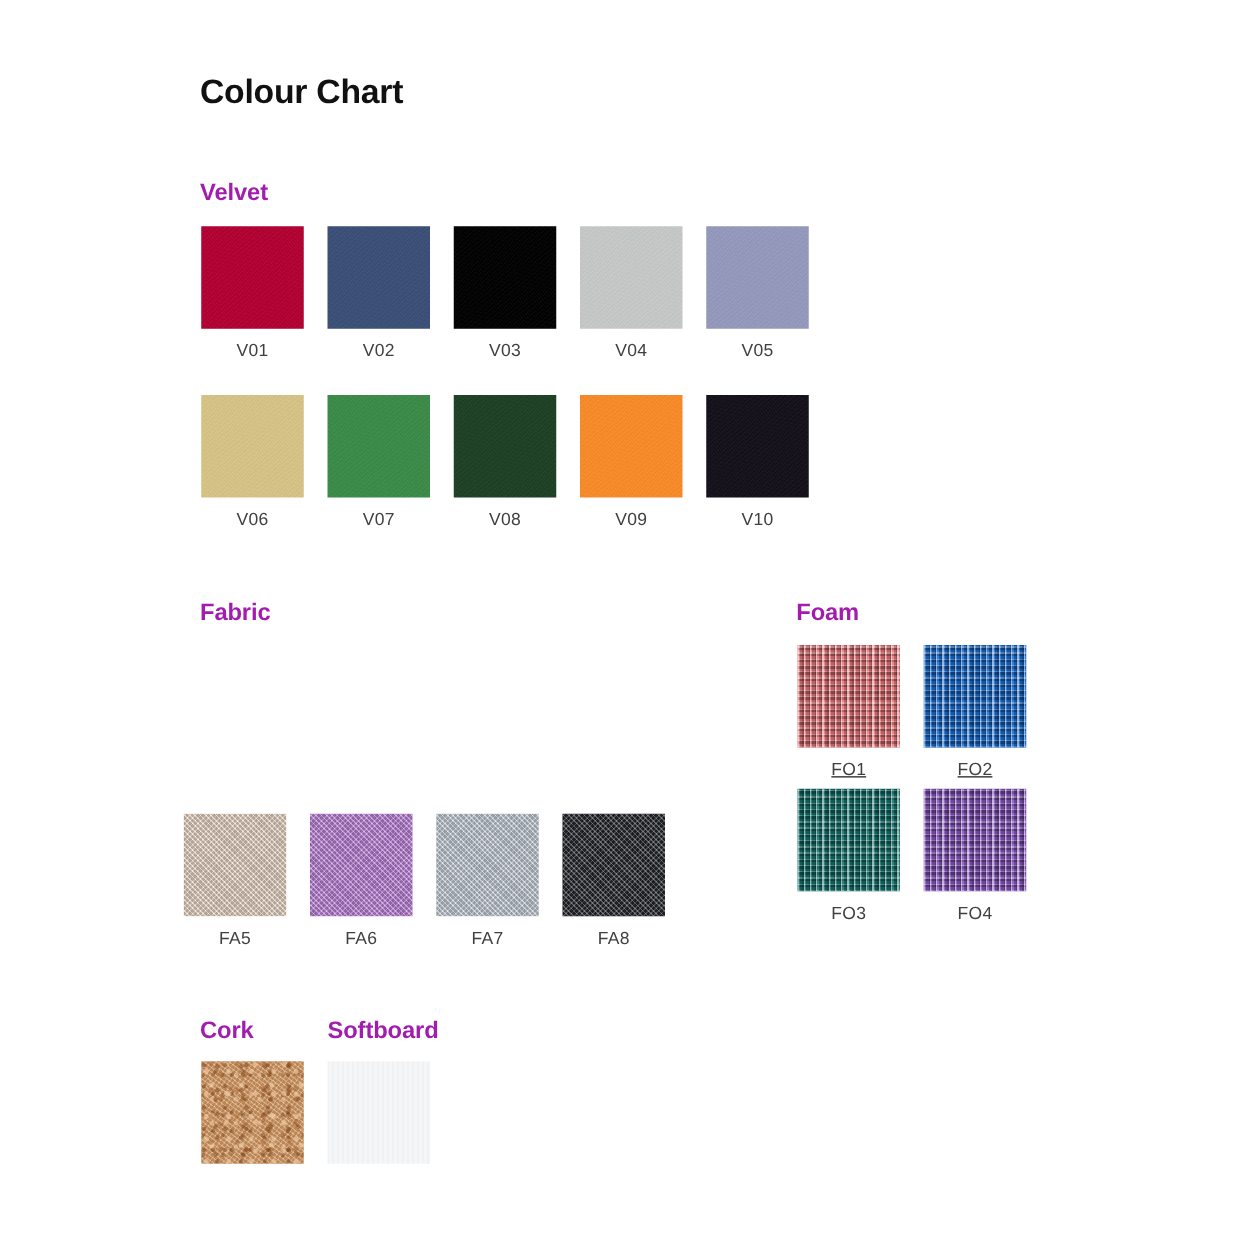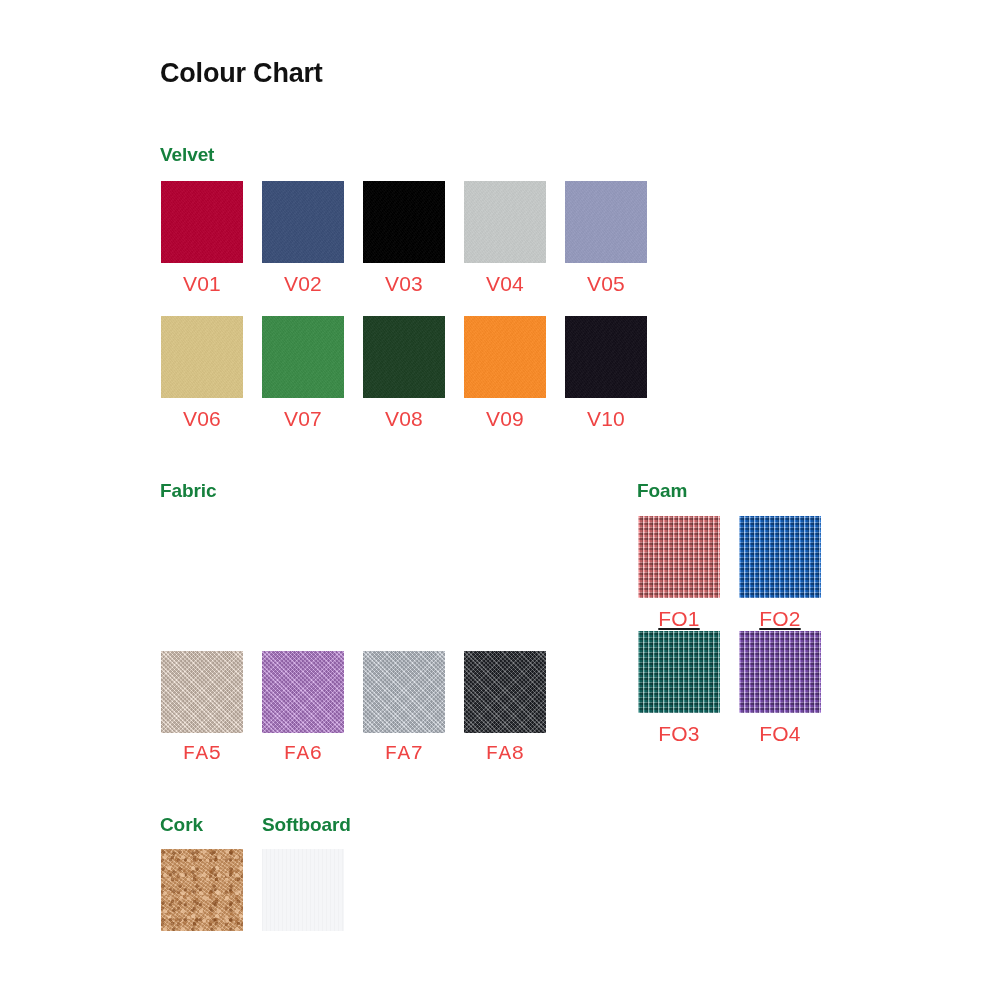--- a/index.html
+++ b/index.html
@@ -33,21 +33,21 @@
     letter-spacing: -0.2px;
     color: #111111;
   }
 
   
   .section-heading {
     position: absolute;
     font-size: 19px;
     font-weight: bold;
     letter-spacing: -0.1px;
-    color: #15803d;
+    color: #a21caf;
   }
 
   
   .swatch-group {
     position: absolute;
   }
   .swatch-row {
     display: flex;
   }
   .swatch-cell {
@@ -59,22 +59,22 @@
   .swatch-chip {
     width: 82px;
     height: 82px;
     display: block;
     position: relative;
     overflow: hidden;
   }
   .swatch-label {
     display: block;
     text-align: center;
-    font-size: 21px;
-    color: #ef4444;
+    font-size: 14px;
+    color: #404040;
     margin-top: 9px;
     letter-spacing: 0.2px;
   }
 
   
   
   .tex-velvet::after {
     content: "";
     position: absolute;
     inset: 0;
@@ -207,21 +207,21 @@
       <div class="swatch-cell">
         <span class="swatch-chip tex-velvet" style="background-color: rgb(20, 16, 26);"></span>
         <span class="swatch-label">V10</span>
       </div>
     </div>
   </div>
 
   <div class="section-heading" style="left:160px; top:480px;text-align:right;">Fabric</div>
 
 
-  <div class="swatch-group" style="left:161px; top:651px;font-family:Liberation Mono, monospace;">
+  <div class="swatch-group" style="left:147px; top:651px;">
     <div class="swatch-row">
       <div class="swatch-cell">
         <span class="swatch-chip tex-fabric" style="background-color: rgb(237, 217, 201);"></span>
         <span class="swatch-label">FA5</span>
       </div>
       <div class="swatch-cell">
         <span class="swatch-chip tex-fabric" style="background-color: rgb(193, 132, 222);"></span>
         <span class="swatch-label">FA6</span>
       </div>
       <div class="swatch-cell">

